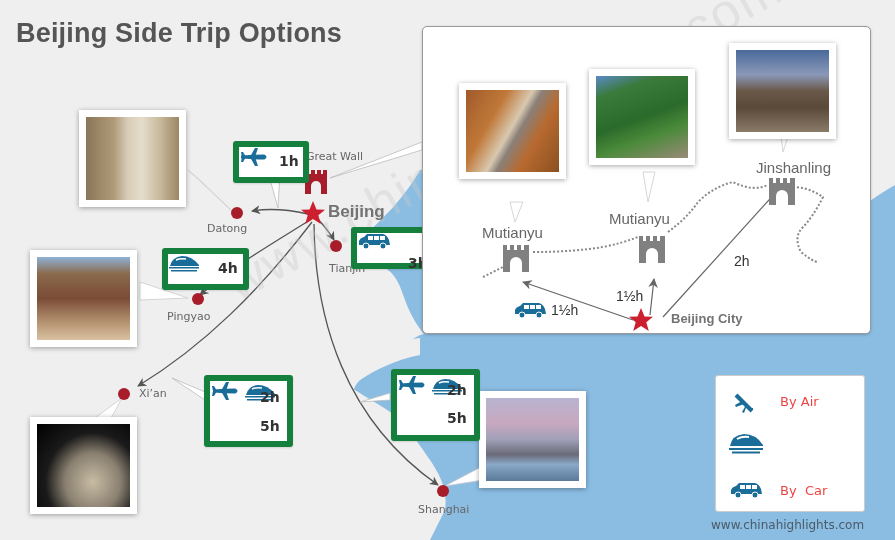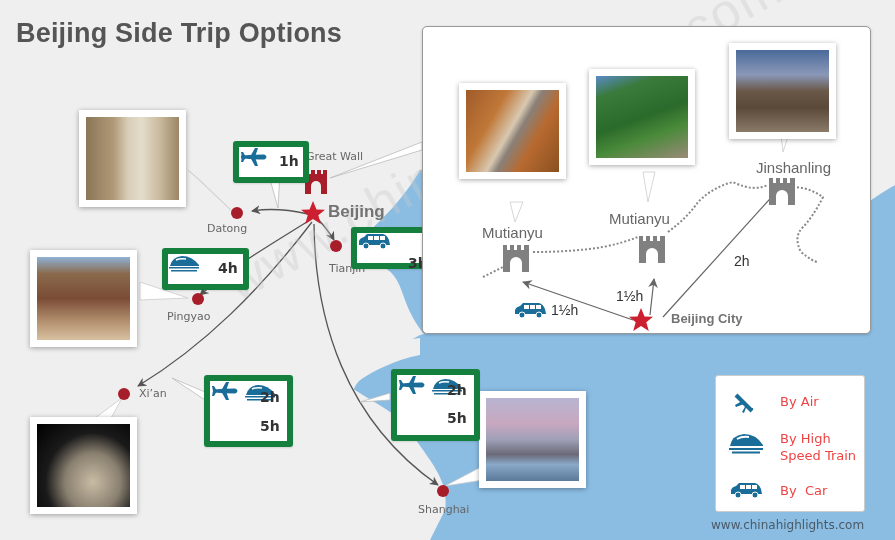--- a/index.html
+++ b/index.html
@@ -239,21 +239,20 @@
       <path d="M10,10 L3,14 L4,16 L12,13 Z M14,14 L10,21 L12,22 L15,14 Z M17,17 L21,17 L21,19 Z M5,8 L5,4 L7,4 Z" fill="#1a6d99"></path>
     </svg>
   <span class="lbl" style="top:17px;">By Air</span>
 
   <svg class="abs" style="left:12px;top:56px" width="36" height="22" viewBox="0 0 36 22">
       <path d="M2,14 Q4,3 16,2 Q28,2 35,13 L35,14 Z" fill="#1a6d99"></path>
       <path d="M9,7 Q14,4 21,5" stroke="#fff" stroke-width="2" fill="none"></path>
       <rect x="1" y="16" width="34" height="2" fill="#1a6d99"></rect>
       <rect x="4" y="19.5" width="28" height="2" fill="#1a6d99"></rect>
     </svg>
-  <span class="lbl" style="top:54px;"><span>By High</span><br><span>Speed Train</span></span>
 
   <svg class="abs" style="left:13px;top:106px" width="34" height="16" viewBox="0 0 34 16">
       <path d="M2,12 L2,8 Q3,5 7,4 L10,1 L26,1 Q30,2 32,7 L33,12 Z" fill="#1a6d99"></path>
       <rect x="11" y="3" width="5" height="4" fill="#fff"></rect>
       <rect x="17" y="3" width="5" height="4" fill="#fff"></rect>
       <rect x="23" y="3" width="5" height="4" fill="#fff"></rect>
       <circle cx="9" cy="13" r="3" fill="#1a6d99" stroke="#fff" stroke-width="1"></circle>
       <circle cx="26" cy="13" r="3" fill="#1a6d99" stroke="#fff" stroke-width="1"></circle>
     </svg>
   <span class="lbl" style="top:106px;white-space:pre;">By  Car</span>

